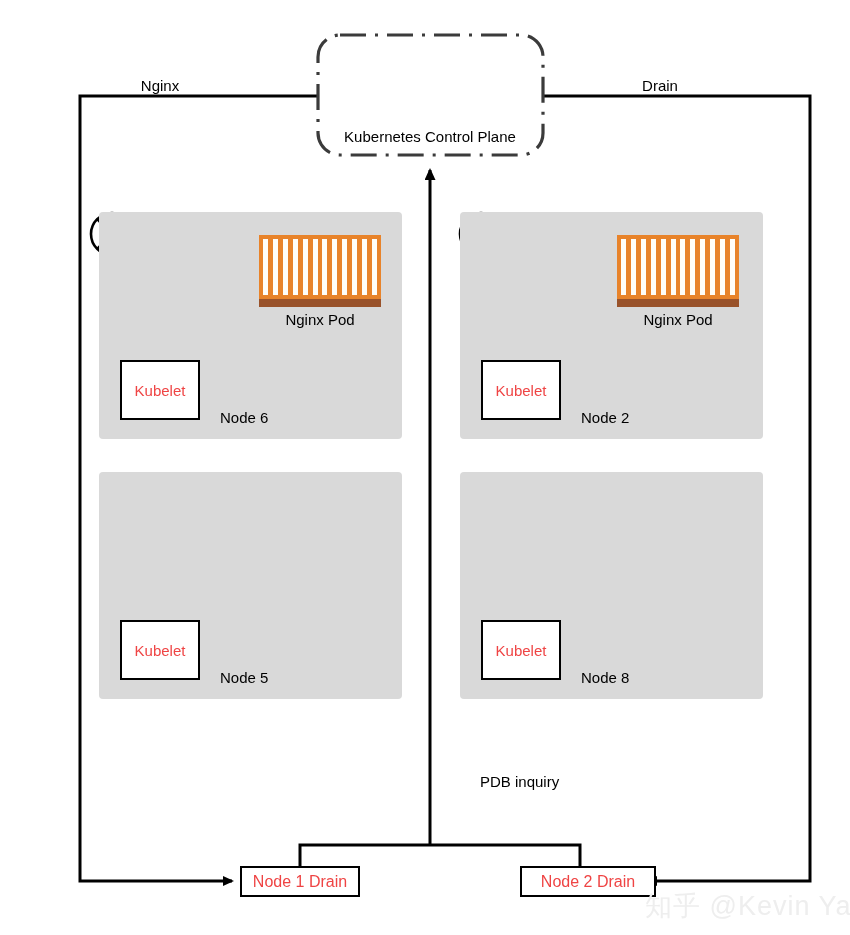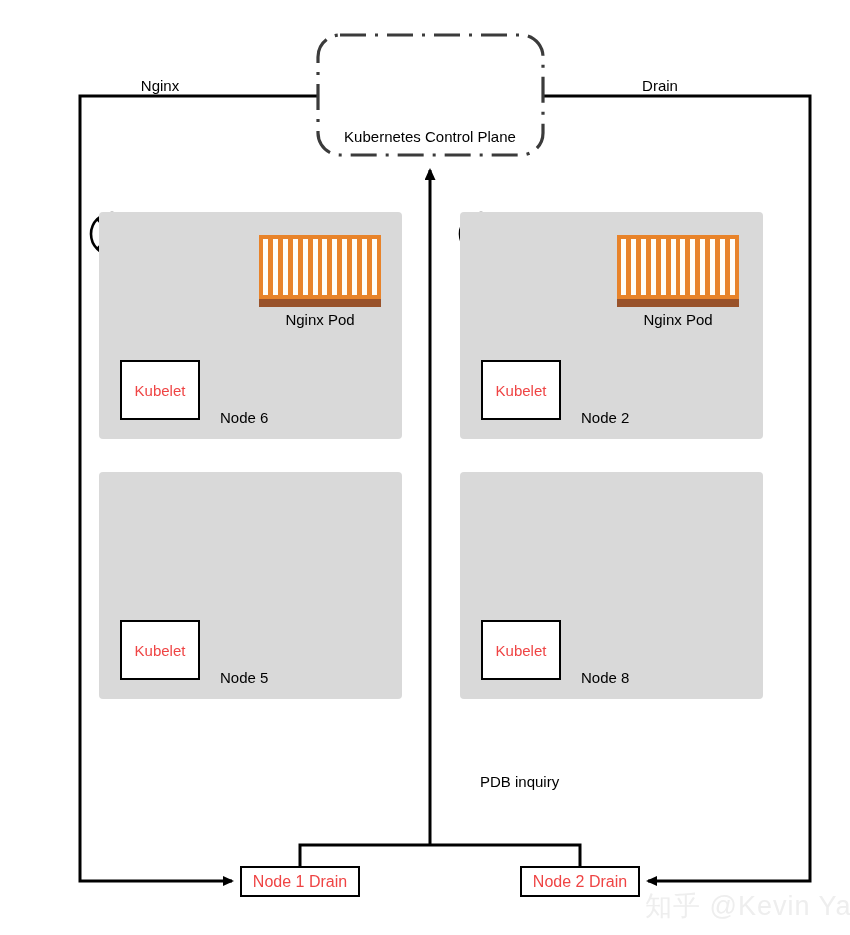--- a/index.html
+++ b/index.html
@@ -234,19 +234,19 @@
       <span>Kubelet</span>
     </div>
     <div class="lbl" style="left:121px; top:198px;">Node 8</div>
   </div>
 
   <div class="lbl" style="left:448px; top:774px;margin-left:32px;">PDB inquiry</div>
 
   <div class="box drain-box" style="left:240px; top:866px; width:120px;">
     <span>Node 1 Drain</span>
   </div>
-  <div class="box drain-box" style="left:520px; top:866px; width:120px;">
+  <div class="box drain-box" style="left:520px; top:866px; width:136px;">
     <span>Node 2 Drain</span>
   </div>
 
   <div class="wm" style="left:645px; top:888px;">知乎 @Kevin Yan</div>
 
 </div>
 
 </body></html>

